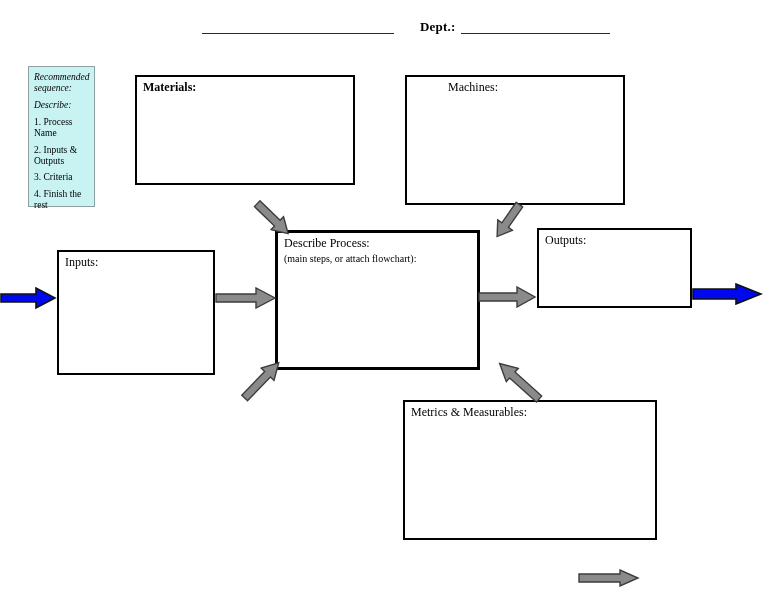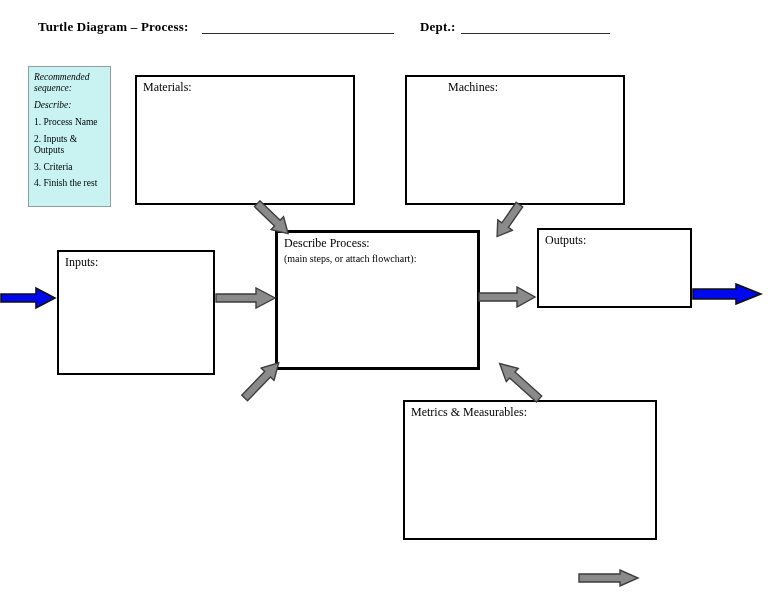--- a/index.html
+++ b/index.html
@@ -4,51 +4,50 @@
 <style>
   html,body{margin:0;padding:0;background:#ffffff;}
   #page{position:relative;width:768px;height:594px;background:#ffffff;overflow:hidden;
         font-family:"Liberation Serif","DejaVu Serif",serif;color:#000;}
 
   
   .hdr-label{position:absolute;font-weight:bold;font-size:13px;letter-spacing:.2px;}
   .fill-line{position:absolute;height:0;border-bottom:1.6px solid #2b2b2b;cursor:text;}
 
   
-  .side-note{position:absolute;left:28px;top:66px;width:83px;height:141px;
+  .side-note{position:absolute;left:28px;top:66px;width:67px;height:141px;
              background:#c9f2f2;border:1px solid #8fa0a0;box-sizing:border-box;
              padding:5px 4px 12px 5px;font-size:9.5px;line-height:1.15;}
   .side-note .ln{display:block;margin-bottom:6px;}
   .side-note .it{font-style:italic;}
 
   
   .box{position:absolute;background:#fff;border:2px solid #000;box-sizing:border-box;
        padding:3px 6px;font-size:12px;}
-  .box-materials{left:135px;top:75px;width:220px;height:130px;}
+  .box-materials{left:135px;top:75px;width:220px;height:110px;font-weight:bold;}
   .box-machines{left:405px;top:75px;width:220px;height:130px;padding-left:41px;}
   .box-inputs{left:57px;top:250px;width:158px;height:125px;}
   .box-process{left:275px;top:230px;width:205px;height:140px;border-width:3px;}
   .box-outputs{left:537px;top:228px;width:155px;height:80px;}
   .box-methods{left:133px;top:400px;width:222px;height:140px;}
   .box-metrics{left:403px;top:400px;width:254px;height:140px;}
   .sub{font-size:10px;}
   .note{font-style:italic;font-size:10px;}
   .methods-line2{position:absolute;left:6px;top:62px;font-size:12px;}
 
   
   .arr{position:absolute;}
   .rot{transform-origin:50% 50%;}
   svg{display:block;}
 </style>
 </head>
 <body>
 
 <div id="page">
 
-  <span class="hdr-label" style="left:38px;top:19px;">Turtle Diagram – Process:</span>
   <div class="fill-line" style="left:202px;top:33px;width:192px;"></div>
   <span class="hdr-label" style="left:420px;top:19px;font-family:Liberation Serif, serif;">Dept.:</span>
   <div class="fill-line" style="left:461px;top:33px;width:149px;"></div>
 
   <div class="side-note">
     <span class="ln it">Recommended sequence:</span>
     <span class="ln it">Describe:</span>
     <span class="ln">1. Process Name</span>
     <span class="ln">2. Inputs &amp; Outputs</span>
     <span class="ln">3. Criteria</span>

